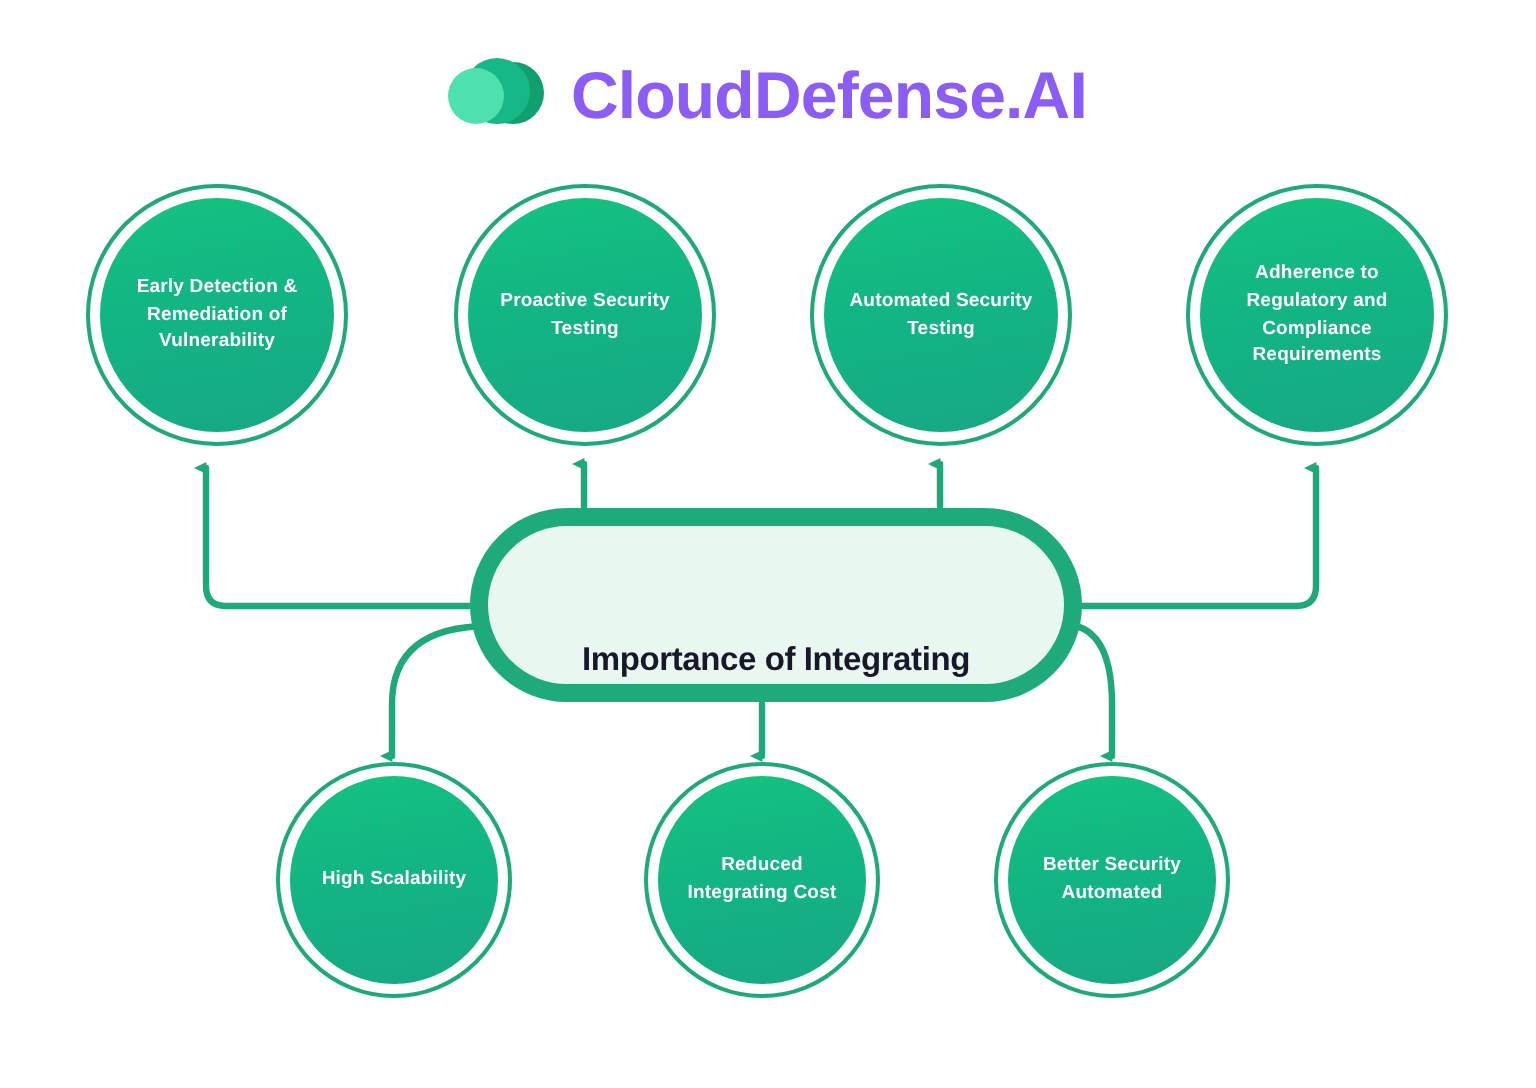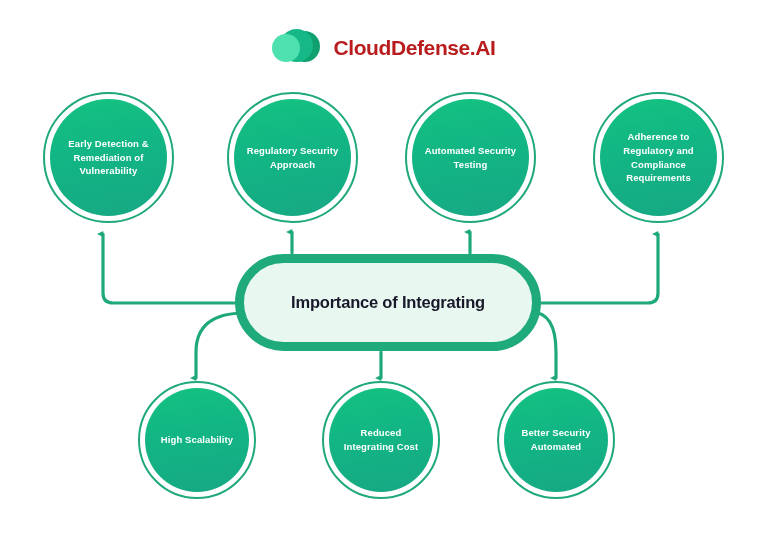--- a/index.html
+++ b/index.html
@@ -14,21 +14,21 @@
   .logo-wrap{
     position:absolute;left:0;top:24px;width:768px;height:46px;
     display:flex;align-items:center;justify-content:center;gap:13px;
   }
   .logo-mark{position:relative;width:48px;height:38px;flex:0 0 auto;}
   .logo-mark .blob{position:absolute;border-radius:50%;}
   .logo-mark .b3{left:17px;top:3px;width:31px;height:31px;background:#10a070;}
   .logo-mark .b2{left:8px;top:1px;width:33px;height:33px;background:#16b888;}
   .logo-mark .b1{left:0px;top:6px;width:28px;height:28px;background:#4fe0b0;}
   .logo-text{
-    font-size:21px;font-weight:bold;color:#b91c1c;letter-spacing:-0.4px;
+    font-size:33px;font-weight:bold;color:#8b5cf6;letter-spacing:-0.4px;
     white-space:nowrap;line-height:1;
   }
 
   
   .node{position:absolute;border-radius:50%;box-sizing:border-box;}
   .node .ring{
     position:absolute;inset:0;border-radius:50%;
     border:2px solid #1fa97a;box-sizing:border-box;
   }
   .node .disc{
@@ -41,21 +41,21 @@
     color:#ffffff;font-size:9.5px;font-weight:bold;line-height:1.45;
     text-align:center;letter-spacing:0.1px;padding:0 10px;
   }
   .node.top .disc{inset:7px;}
   .node.bottom .disc{inset:7px;}
 
   
   #center-pill{
     position:absolute;left:235px;top:254px;width:306px;height:97px;
     border:9px solid #1faa7b;border-radius:49px;background:#e8f8f1;
-    box-sizing:border-box;display:flex;align-items:center;justify-content:center;
+    box-sizing:border-box;display:flex;align-items:flex-end;justify-content:center;
   }
   #center-pill .center-label{
     color:#18182a;font-size:16.5px;font-weight:bold;line-height:1.4;
     text-align:center;letter-spacing:-0.2px;
   }
 
   svg#wires{position:absolute;left:0;top:0;width:768px;height:544px;pointer-events:none;}
 </style>
 </head>
 <body>
@@ -99,21 +99,21 @@
   <div class="node top" style="left:43px;top:92px;width:131px;height:131px;">
     <div class="ring"></div>
     <div class="disc">
       <span class="label">Early Detection &amp; Remediation of Vulnerability</span>
     </div>
   </div>
 
   <div class="node top" style="left:227px;top:92px;width:131px;height:131px;">
     <div class="ring"></div>
     <div class="disc">
-      <span class="label">Regulatory Security Approach</span>
+      <span class="label">Proactive Security Testing</span>
     </div>
   </div>
 
   <div class="node top" style="left:405px;top:92px;width:131px;height:131px;">
     <div class="ring"></div>
     <div class="disc">
       <span class="label">Automated Security Testing</span>
     </div>
   </div>
 

